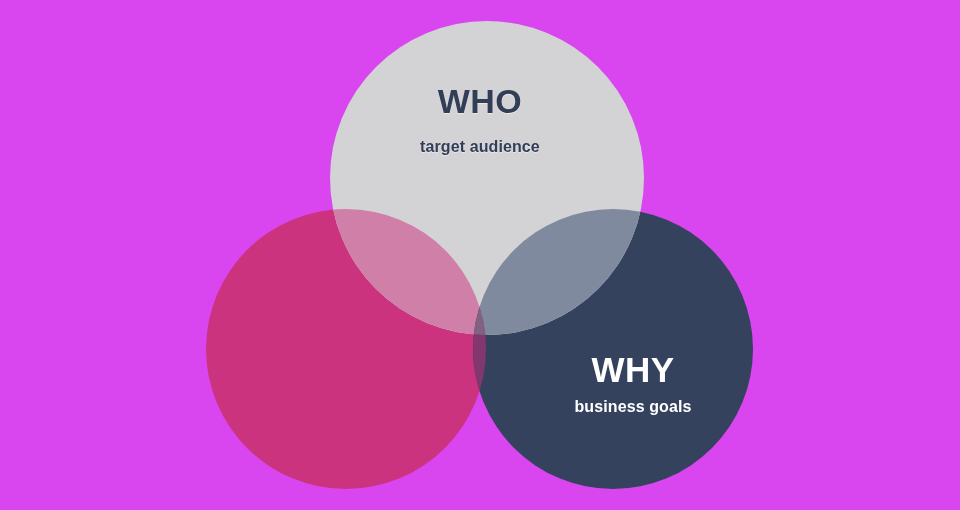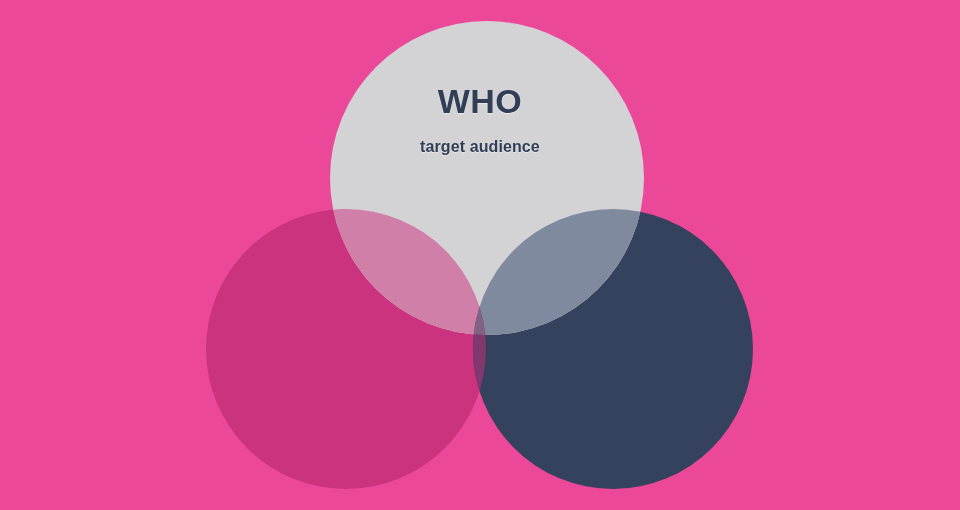--- a/index.html
+++ b/index.html
@@ -78,21 +78,21 @@
     width: 280px;
     top: 352px;
     color: #ffffff;
   }
   #why-label .label-title { font-size: 35px; }
   #why-label .label-sub { font-size: 16px; }
 </style>
 </head>
 <body style="background: rgb(255, 255, 255);">
 
-<div id="venn-stage" style="background: #ec4899;">
+<div id="venn-stage" style="background: #d946ef;">
 
   <svg id="venn-svg" viewBox="0 0 960 510" xmlns="http://www.w3.org/2000/svg">
 
     <defs>
 
       <clipPath id="clip-who">
         <circle id="clipc-who" cx="487" cy="178" r="157"></circle>
       </clipPath>
       <clipPath id="clip-what">
         <circle id="clipc-what" cx="346" cy="349" r="140"></circle>
@@ -123,15 +123,17 @@
     </g>
   </svg>
 
   <div class="label-group" id="who-label" style="color: rgb(50, 62, 86);">
     <span class="label-title">WHO</span>
     <span class="label-sub">target audience</span>
   </div>
 
 
   <div class="label-group" id="why-label" style="color: rgb(255, 255, 255);">
+    <span class="label-title">WHY</span>
+    <span class="label-sub">business goals</span>
   </div>
 
 </div>
 
 </body></html>

